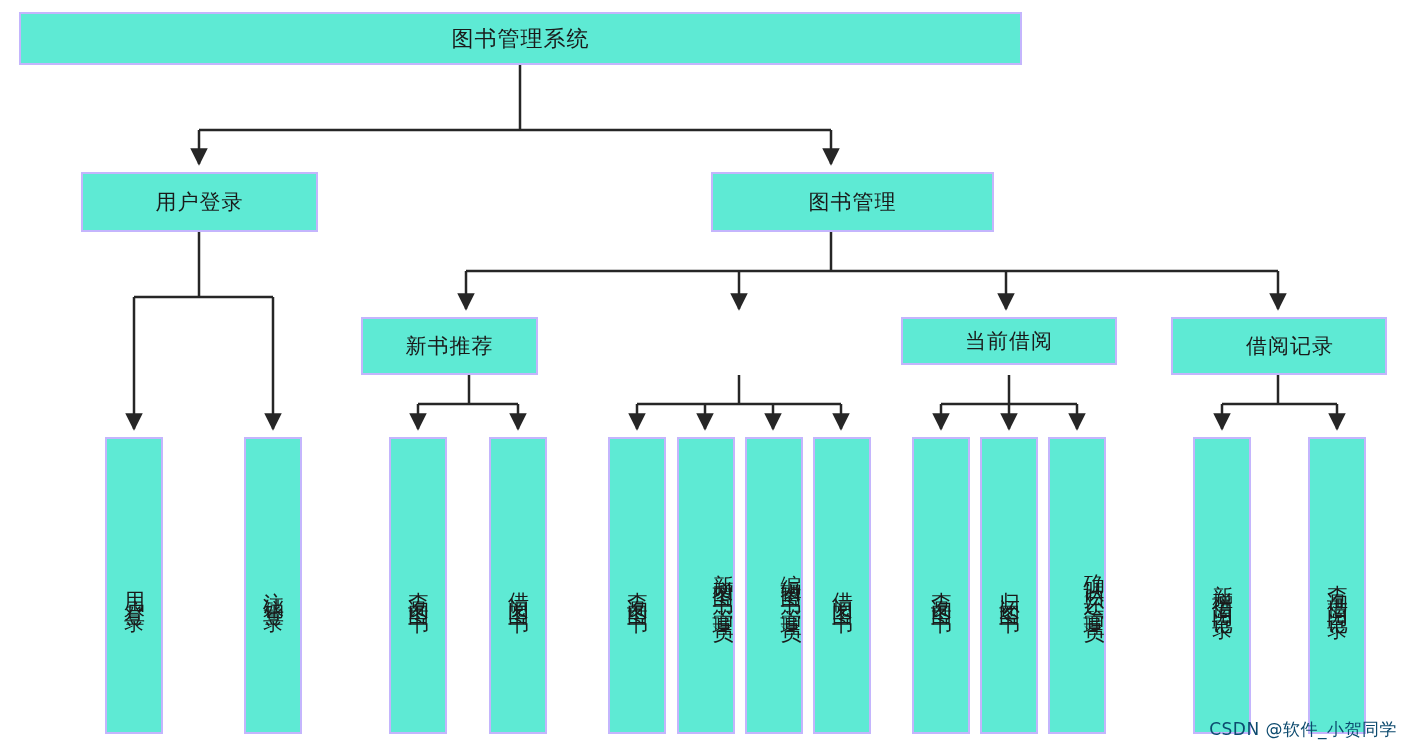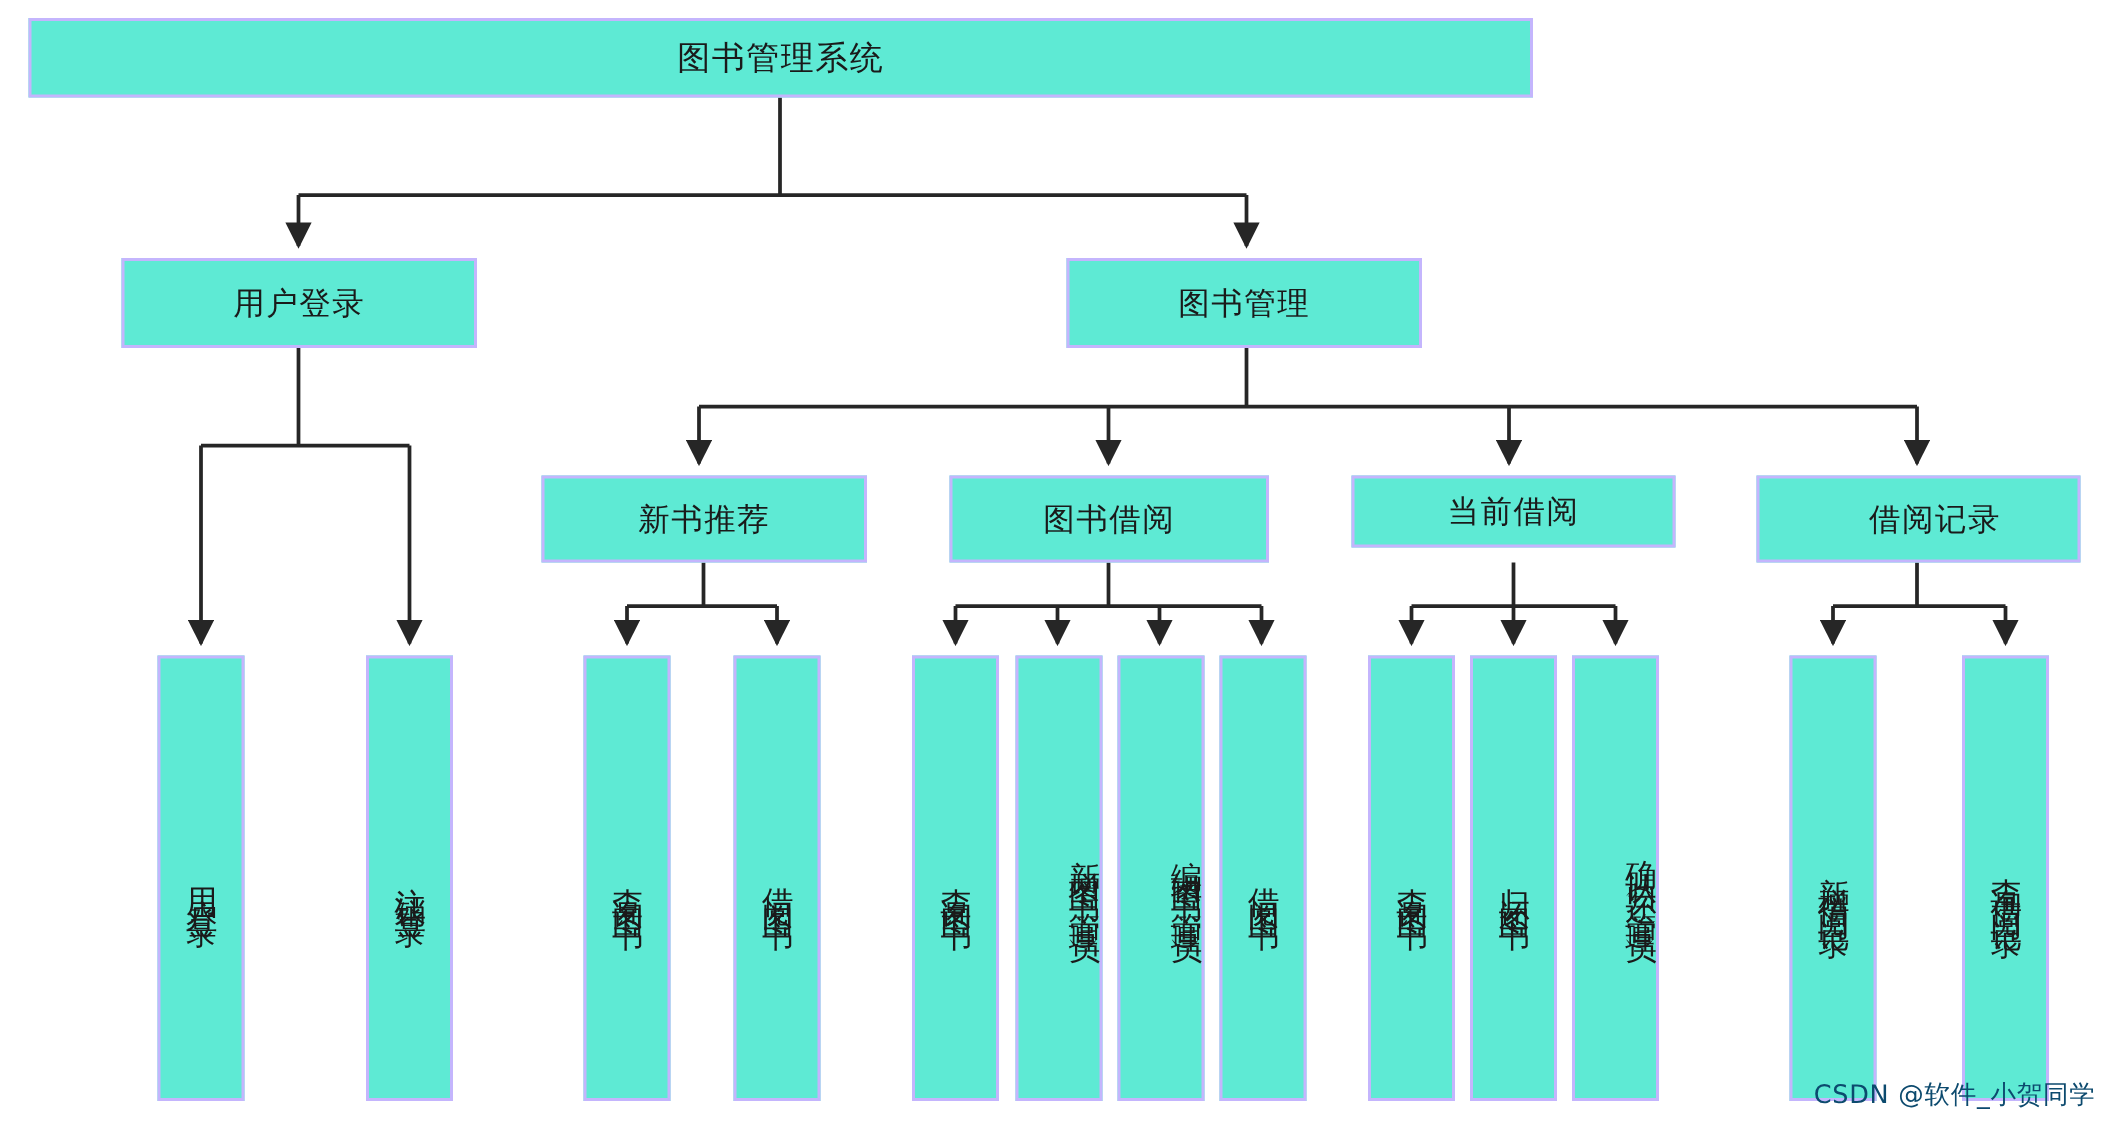--- a/index.html
+++ b/index.html
@@ -132,29 +132,26 @@
     </g>
   </svg>
 
   <div class="node node-h node-root" style="left:19px; top:12px; width:1003px; height:53px;">
     <span>图书管理系统</span>
   </div>
 
   <div class="node node-h" style="left:81px; top:172px; width:237px; height:60px;">
     <span>用户登录</span>
   </div>
-  <div class="node node-h" style="left:711px; top:172px; width:237px; height:60px;">
+  <div class="node node-h" style="left:711px; top:172px; width:283px; height:60px;">
     <span>图书管理</span>
   </div>
 
-  <div class="node node-h" style="left:361px; top:317px; width:217px; height:58px;">
+  <div class="node node-h" style="left:361px; top:317px; width:177px; height:58px;">
     <span>新书推荐</span>
-  </div>
-  <div class="node node-h" style="left:633px; top:317px; width:213px; height:58px;">
-    <span>图书借阅</span>
   </div>
   <div class="node node-h" style="left:901px; top:317px; width:216px; height:48px;">
     <span>当前借阅</span>
   </div>
   <div class="node node-h" style="left:1171px; top:317px; width:216px; height:58px;padding-left:22px;">
     <span>借阅记录</span>
   </div>
 
   <div class="node node-v anchor-mid" style="left:105px; top:437px; width:58px; height:297px;">
     <span class="label-v">用户登录</span>

